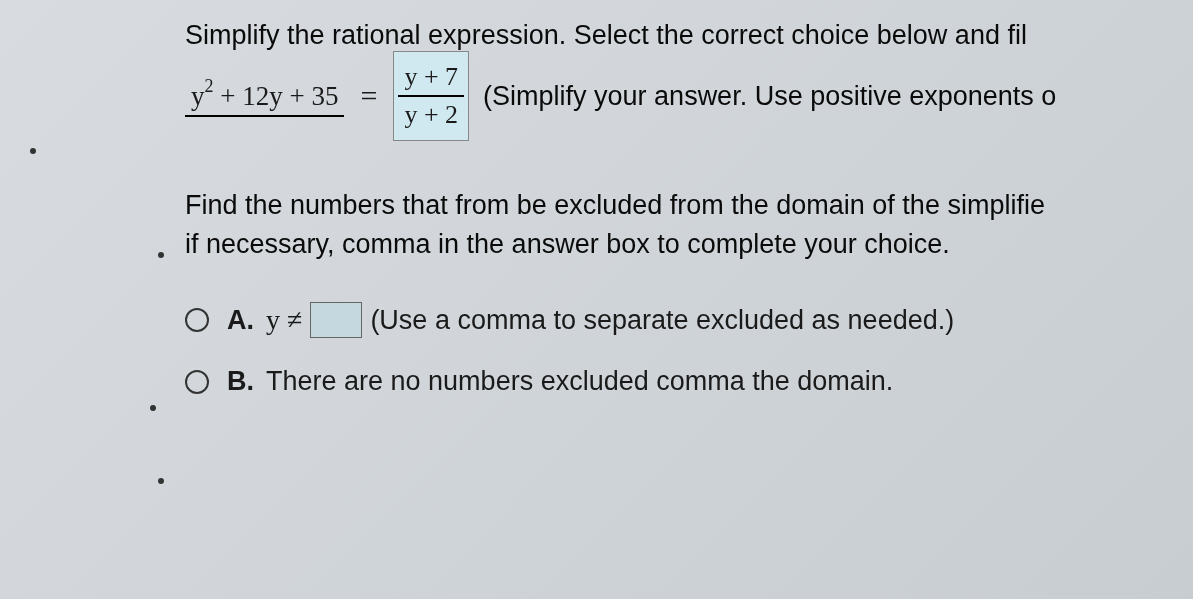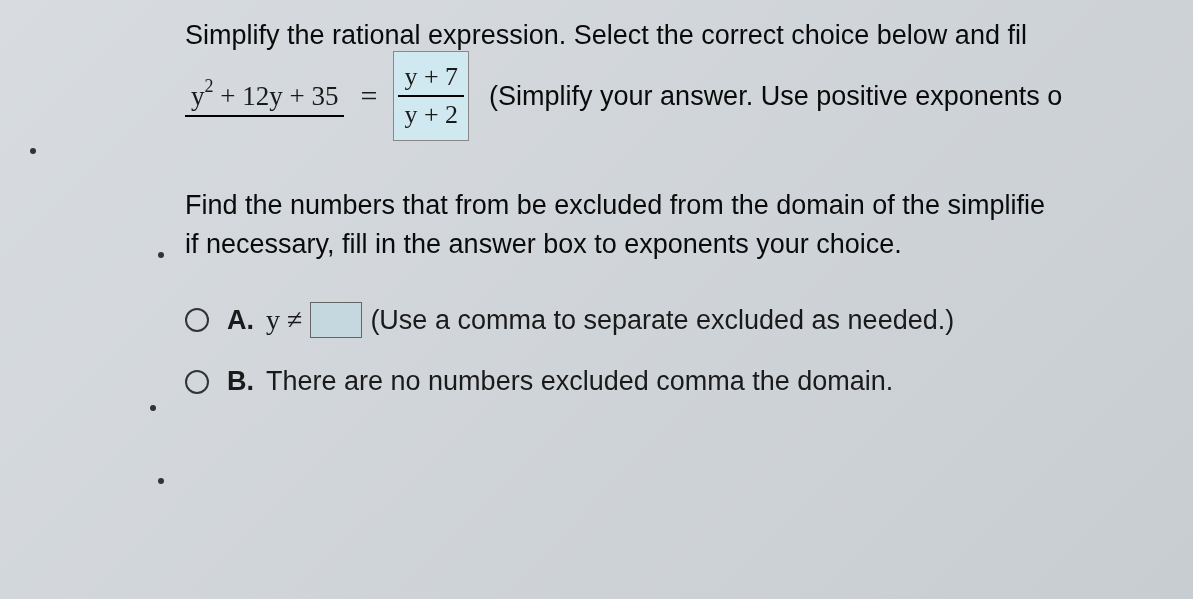--- a/index.html
+++ b/index.html
@@ -53,21 +53,21 @@
       background: #d0e8f0;
       border: 1px solid #888;
       padding: 7px 4px;
     }
     .answer-box .fraction {
       font-size: 26px;
     }
     .hint-text {
       font-size: 27px;
       color: #0a0a0a;
-      margin-left: 20px;
+      margin-left: 14px;
     }
     .sup {
       font-size: 18px;
       vertical-align: super;
       position: relative;
       top: -3px;
     }
     .sub-instruction {
       font-size: 27px;
       color: #0a0a0a;
@@ -153,21 +153,21 @@
         <span class="num">y + 7</span>
         <span class="line"></span>
         <span class="den">y + 2</span>
       </span>
     </span>
     <span class="hint-text">(Simplify your answer. Use positive exponents o</span>
   </div>
 
   <div class="sub-instruction">
     <span>Find the numbers that from be excluded from the domain of the simplifie</span><br>
-    <span>if necessary, fill in the answer box to exponents your choice.</span>
+    <span>if necessary, comma in the answer box to complete your choice.</span>
   </div>
 
   <div class="choice-row">
     <span class="radio"></span>
     <span class="choice-label">A.</span>
     <span class="neq">y ≠</span>
     <span class="input-box"></span>
     <span>(Use a comma to separate excluded as needed.)</span>
   </div>
 

